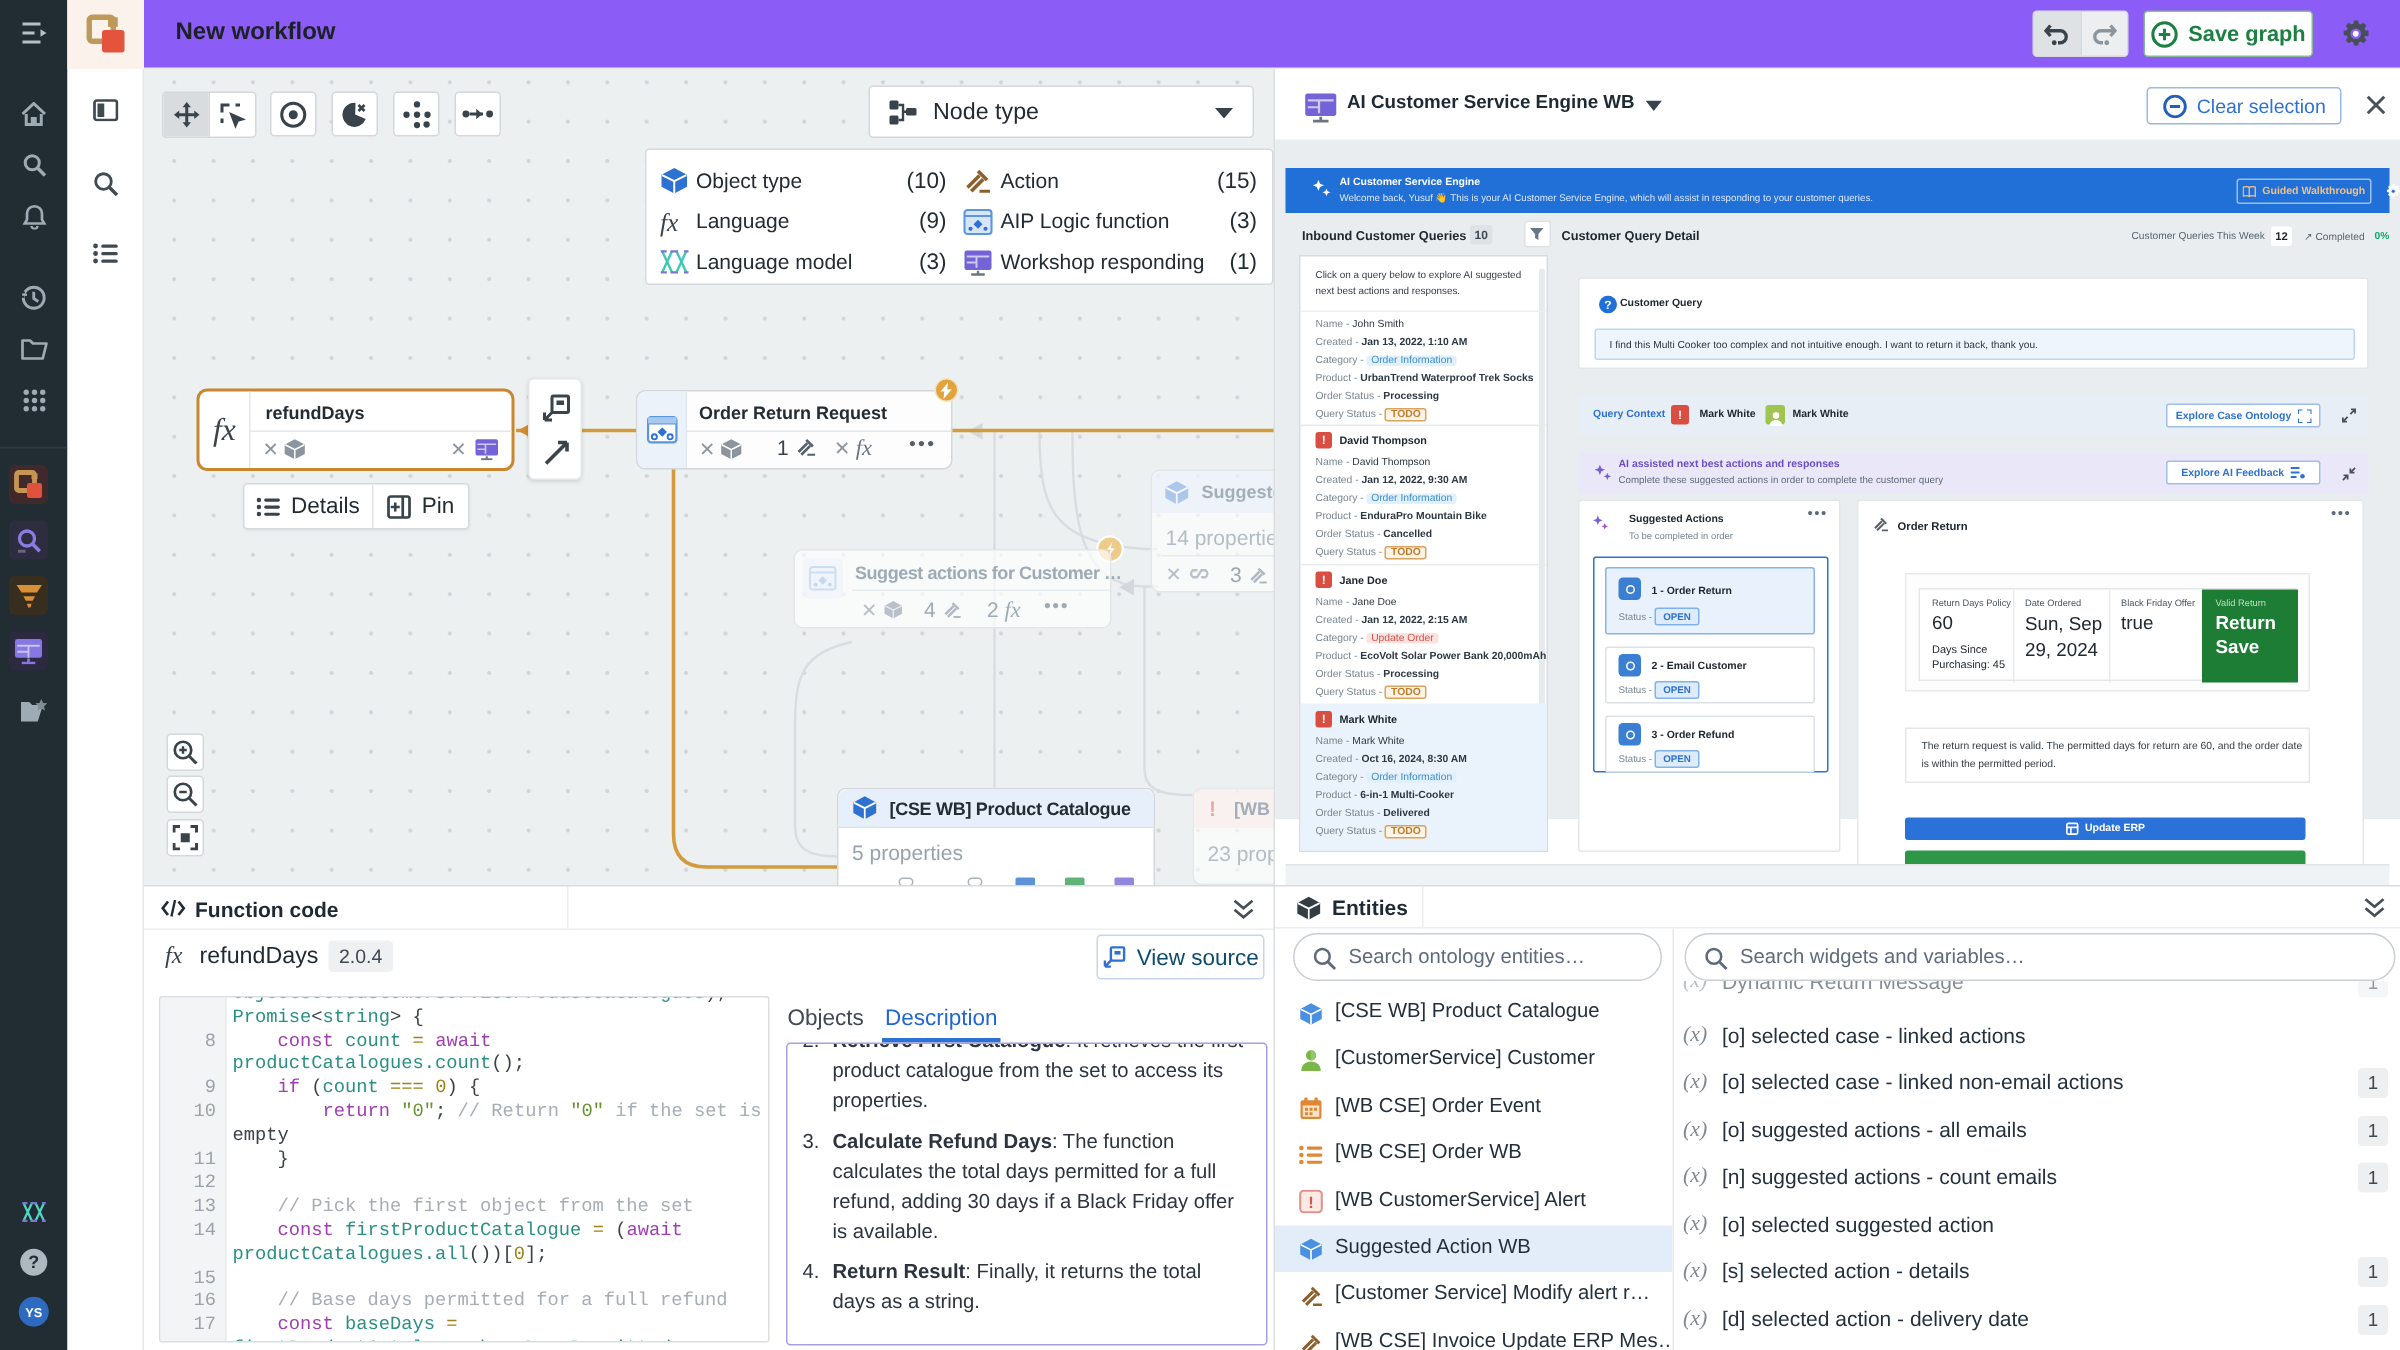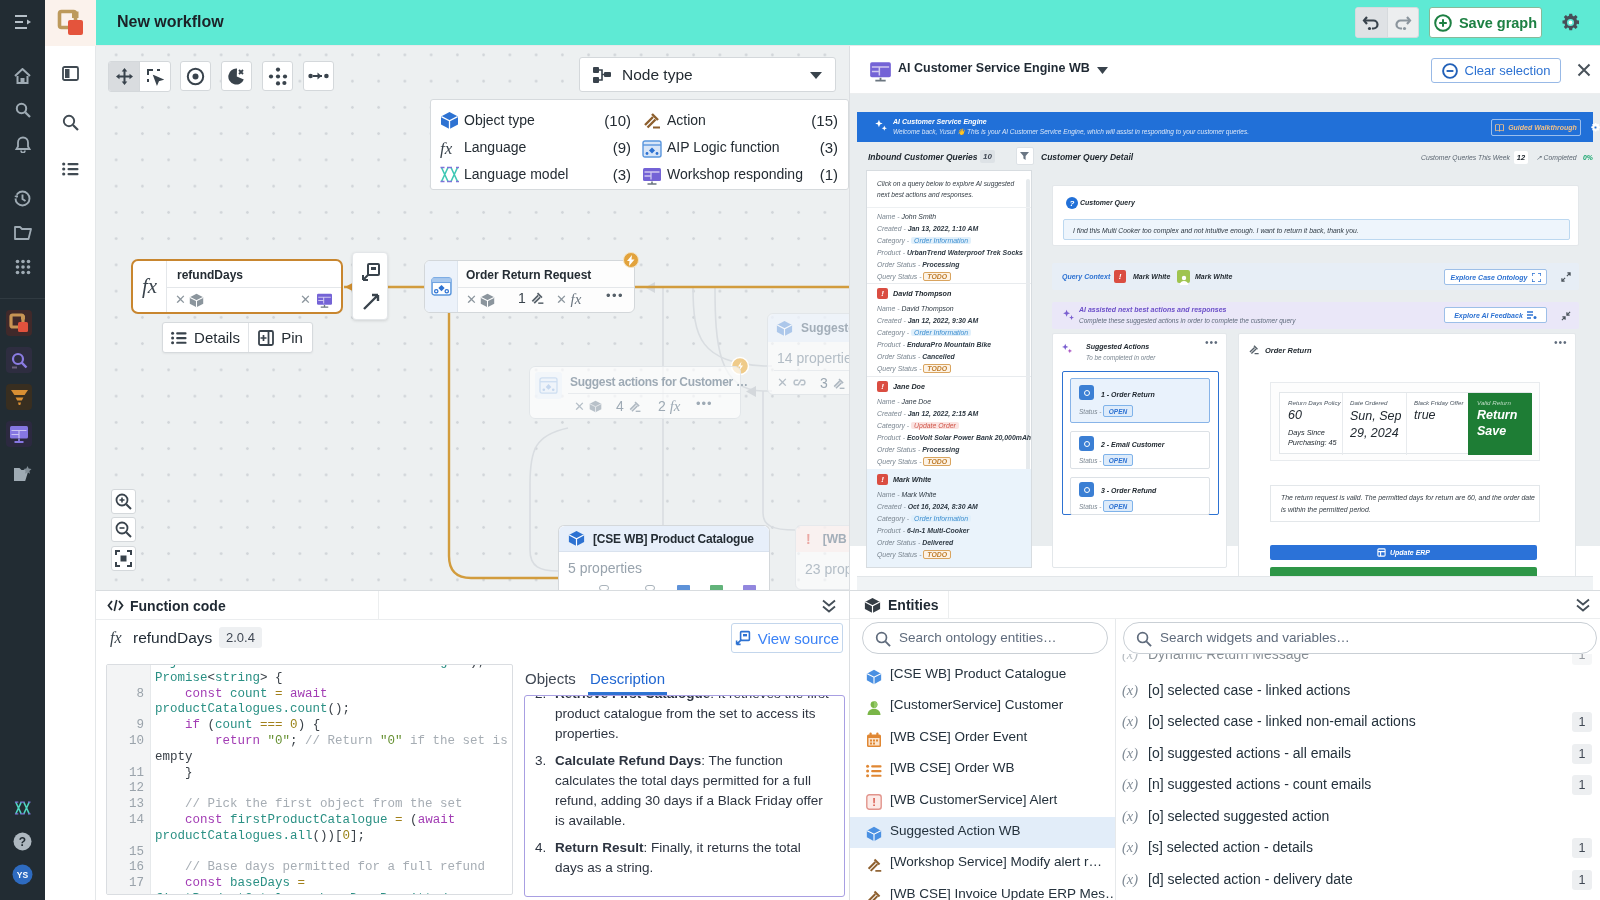--- a/index.html
+++ b/index.html
@@ -9,33 +9,33 @@
 svg { vertical-align:middle; }
 
 #sidebar { left:0; top:0; width:45px; height:900px; background:#222c33; }
 #sidebar .icn { position:absolute; left:0; width:45px; display:flex; justify-content:center; }
 #sidebar .tile { position:absolute; left:6px; width:26px; height:26px; border-radius:4px; display:flex; align-items:center; justify-content:center; }
 
 #strip2 { left:45px; top:0; width:51px; height:900px; background:#fff; border-right:1px solid #e4e7e9; }
 #logotile { position:absolute; left:0; top:0; width:51px; height:46px; background:#fbf2ec; display:flex; align-items:center; justify-content:center; }
 #strip2 .icn { position:absolute; left:0; width:50px; display:flex; justify-content:center; }
 
-#topbar { left:96px; top:0; width:1504px; height:46px; background:#5eead4; border-bottom:1px solid #e7e9ea; }
+#topbar { left:96px; top:0; width:1504px; height:46px; background:#8b5cf6; border-bottom:1px solid #e7e9ea; }
 #wftitle { position:absolute; left:21px; top:13px; font-size:16px; font-weight:bold; color:#1c2127; }
 
 #canvas { left:96px; top:46px; width:754px; height:544px; background:#edf0f1;
   background-image:radial-gradient(circle, #d1d5d9 1.25px, rgba(0,0,0,0) 1.45px);
   background-size:26.25px 26.25px; background-position:7px 22px; overflow:hidden; }
 .tbtn { position:absolute; width:31px; height:30px; background:#fff; border:1px solid #d4d8db; border-radius:3px; display:flex; align-items:center; justify-content:center; }
 
 #fcode { left:96px; top:590px; width:754px; height:310px; background:#fff; border-top:1px solid #d8dcdf; }
 
 #rpanel { left:850px; top:46px; width:750px; height:854px; background:#fff; box-shadow:-1px 0 0 #dcdfe2; }
 #rphead { position:absolute; left:0; top:0; width:750px; height:48px; background:#fff; border-bottom:1px solid #eceeef; }
-#appzone { position:absolute; left:0; top:48px; width:750px; height:452px; background:#e9edef;font-style:italic; }
+#appzone { position:absolute; left:0; top:48px; width:750px; height:452px; background:#e9edef; }
 #entities { position:absolute; left:0; top:544px; width:750px; height:310px; background:#fff; border-top:1px solid #d8dcdf;text-decoration:underline; }
 .t { position:absolute; white-space:nowrap; }
 .ckw { color:#a23cb4; } .cid { color:#2a9084; } .cop { color:#a2801a; }
 .cstr { color:#679133; } .cnum { color:#9a8419; } .ccom { color:#a6adb4; }
 </style>
 </head>
 <body>
 <div id="app">
   <div id="canvas" class="abs">
     <svg class="abs" style="left:0;top:0" width="754" height="544" viewBox="0 0 754 544" fill="none">
@@ -378,21 +378,21 @@
     <div style="position:absolute;left:0;top:29px;width:754px;height:38px">
       <span style="position:absolute;left:14px;top:9px;font-family:'Liberation Serif',serif;font-style:italic;font-size:16px;color:#39434c">fx</span>
       <span style="position:absolute;left:37px;top:9px;font-size:15.5px;color:#1f2933">refundDays</span>
       <span style="position:absolute;left:123px;top:7px;background:#eef0f2;border-radius:3px;padding:3px 7px;font-size:13px;color:#404854">2.0.4</span>
       <div style="position:absolute;left:635px;top:3px;width:112px;height:30px;border:1px solid #c3d6ec;border-radius:3px;background:#fff;display:flex;align-items:center;justify-content:center;gap:7px">
         <svg width="16" height="16" viewBox="0 0 20 20">
             <rect x="7" y="2" width="11" height="11" rx="1" stroke="#2d72d2" stroke-width="2" fill="none"></rect>
             <rect x="10" y="5" width="5" height="3" fill="#2d72d2"></rect>
             <path d="M2 18l6-6M2 18v-5M2 18h5" stroke="#2d72d2" stroke-width="2" fill="none"></path>
           </svg>
-        <span style="font-size:15px;color:#3b82f6">View source</span>
+        <span style="font-size:15px;color:#0c4a6e">View source</span>
       </div>
     </div>
     <div id="codebox" style="position:absolute;left:10px;top:73px;width:407px;height:231px;border:1px solid #dadde1;border-radius:2px;overflow:hidden;background:#fff;font-family:'Liberation Mono',monospace;font-size:12.5px;line-height:15.8px">
       <div style="position:absolute;left:0;top:0;width:44px;height:231px;background:#f3f4f5;border-right:1px solid #e6e9eb"></div>
       <div id="gut" style="position:absolute;left:0;top:-10px;width:37px;text-align:right;color:#9aa3ab">
           <div>&nbsp;</div>
           <div>&nbsp;</div>
           <div>8</div>
           <div>&nbsp;</div>
           <div>9</div>
@@ -733,21 +733,21 @@
                 <path d="M1.4 5.7l8.1 4.1 8.1-4.1M9.5 9.8V18" stroke="#fff" stroke-width="1.3" fill="none"></path>
               </svg></span>
  <span style="position:absolute;left:40px;top:6px;font-size:13.5px;color:#24313c;white-space:nowrap">Suggested Action WB</span>
           </div>
           <div style="position:absolute;left:0;top:190.39999999999998px;width:265px;height:31px;">
  <span style="position:absolute;left:16px;top:7px"><svg width="17" height="16" viewBox="0 0 20 19">
                 <path d="M3 14l8-8M5.5 16.5l8-8" stroke="#8d5f2e" stroke-width="2.4"></path>
                 <path d="M10 3l6 6" stroke="#8d5f2e" stroke-width="2.4"></path>
                 <path d="M11 16.5h7" stroke="#8d5f2e" stroke-width="2"></path>
               </svg></span>
- <span style="position:absolute;left:40px;top:6px;font-size:13.5px;color:#24313c;white-space:nowrap">[Workshop Service] Modify alert r…</span>
+ <span style="position:absolute;left:40px;top:6px;font-size:13.5px;color:#24313c;white-space:nowrap">[Customer Service] Modify alert r…</span>
           </div>
           <div style="position:absolute;left:0;top:221.79999999999998px;width:265px;height:31px;">
  <span style="position:absolute;left:16px;top:7px"><svg width="17" height="16" viewBox="0 0 20 19">
                 <path d="M3 14l8-8M5.5 16.5l8-8" stroke="#8d5f2e" stroke-width="2.4"></path>
                 <path d="M10 3l6 6" stroke="#8d5f2e" stroke-width="2.4"></path>
                 <path d="M11 16.5h7" stroke="#8d5f2e" stroke-width="2"></path>
               </svg></span>
  <span style="position:absolute;left:40px;top:6px;font-size:13.5px;color:#24313c;white-space:nowrap">[WB CSE] Invoice Update ERP Mes…</span>
           </div>
         </div>

